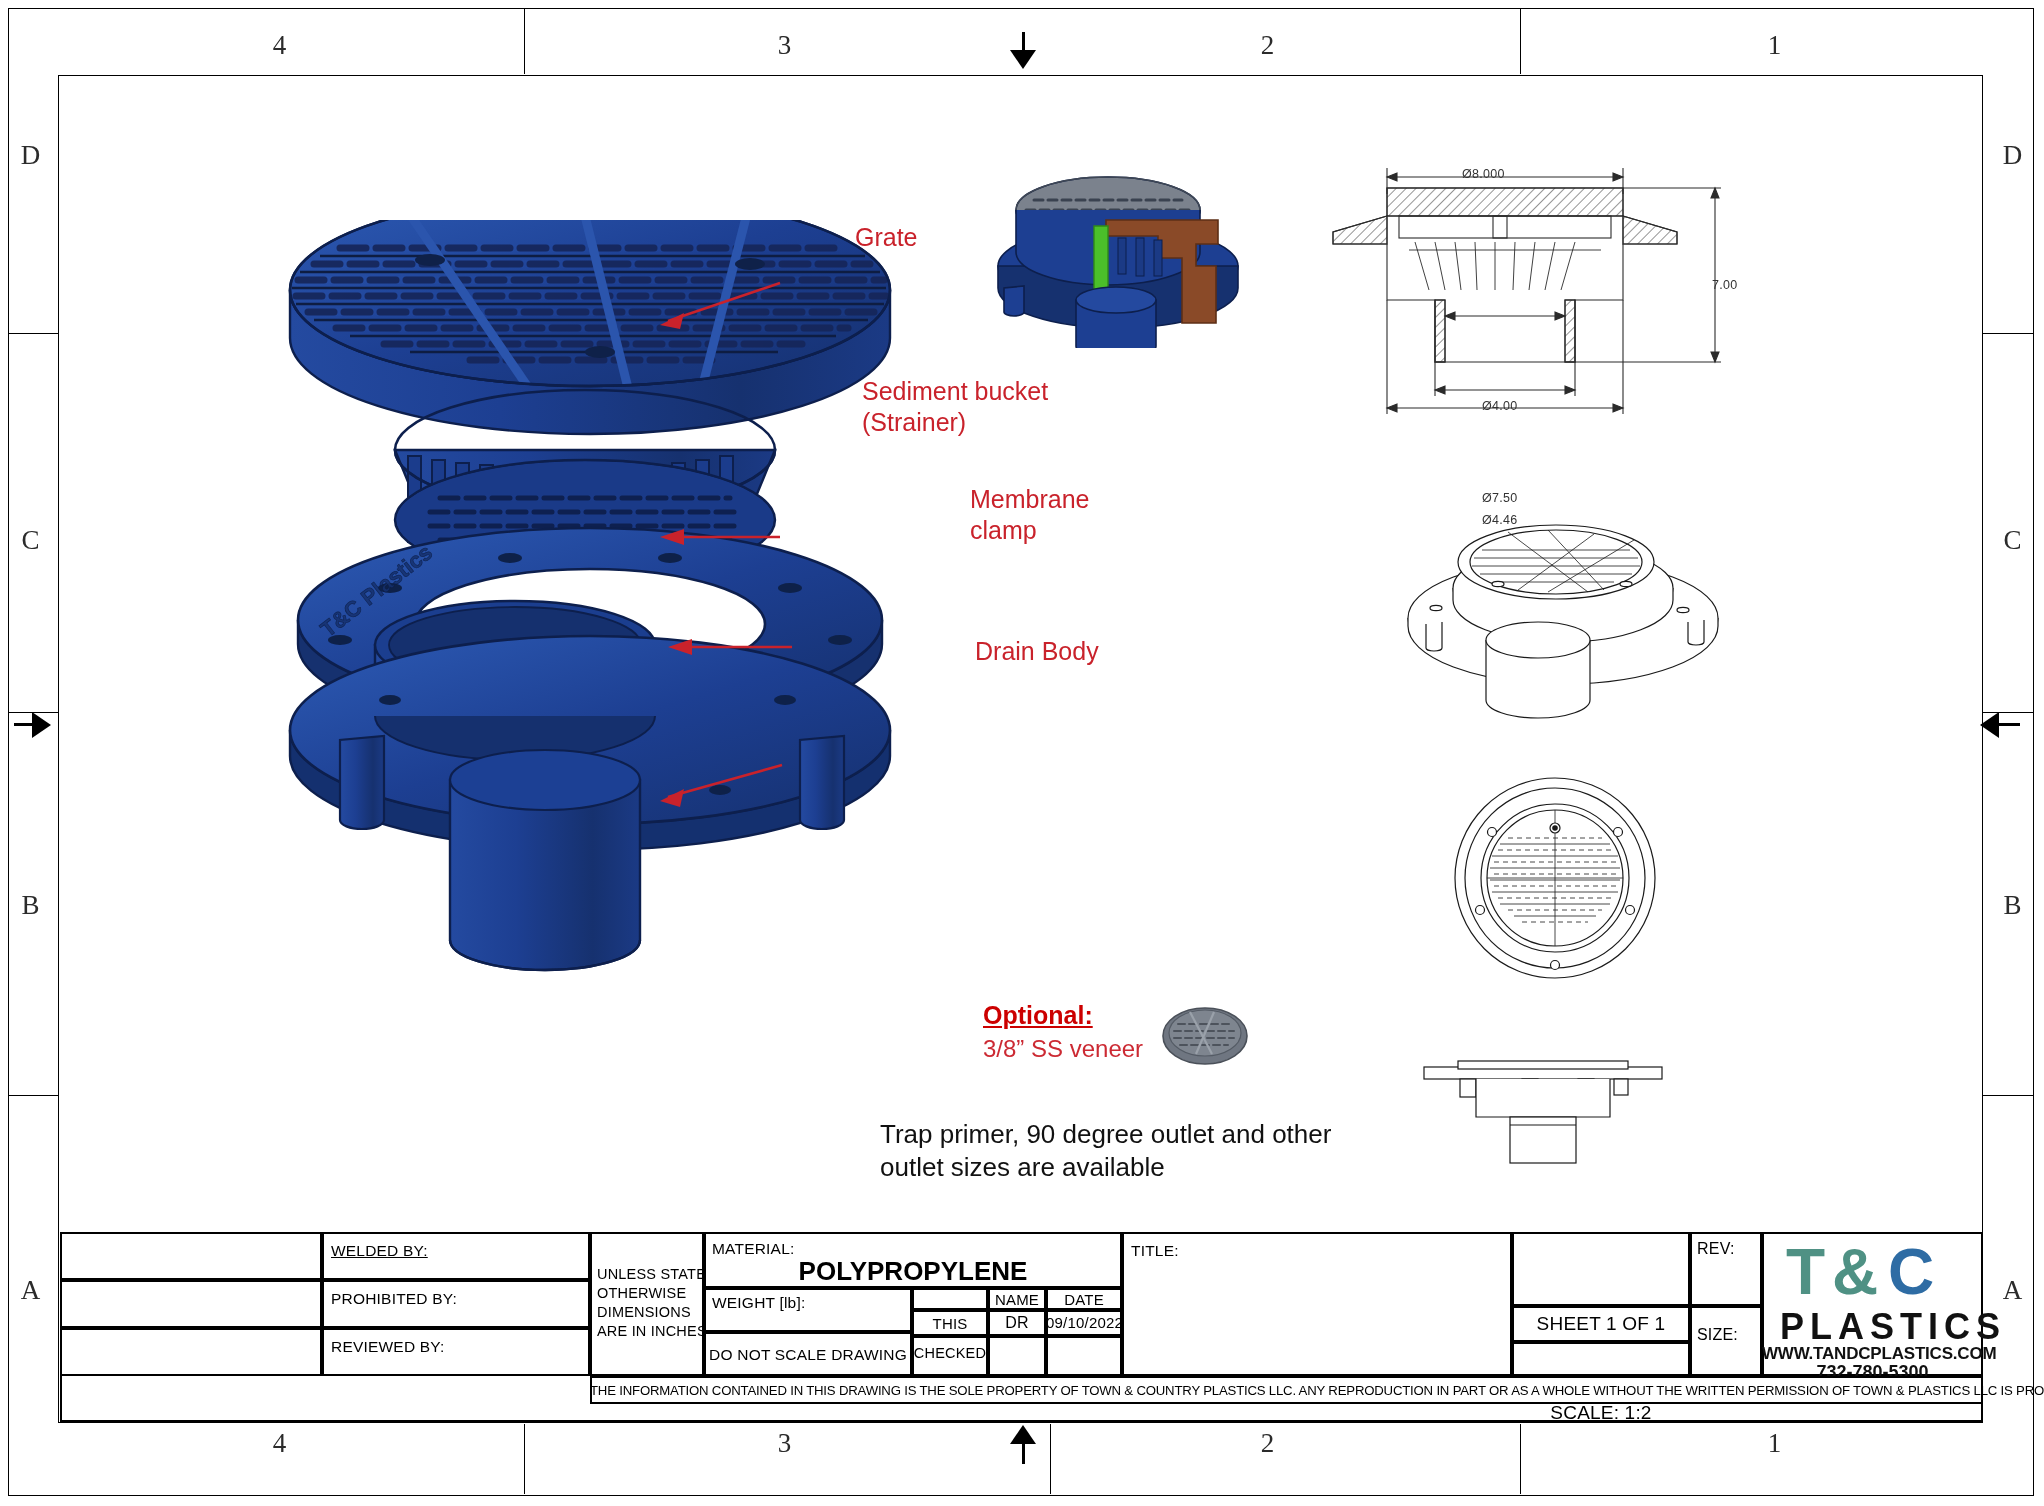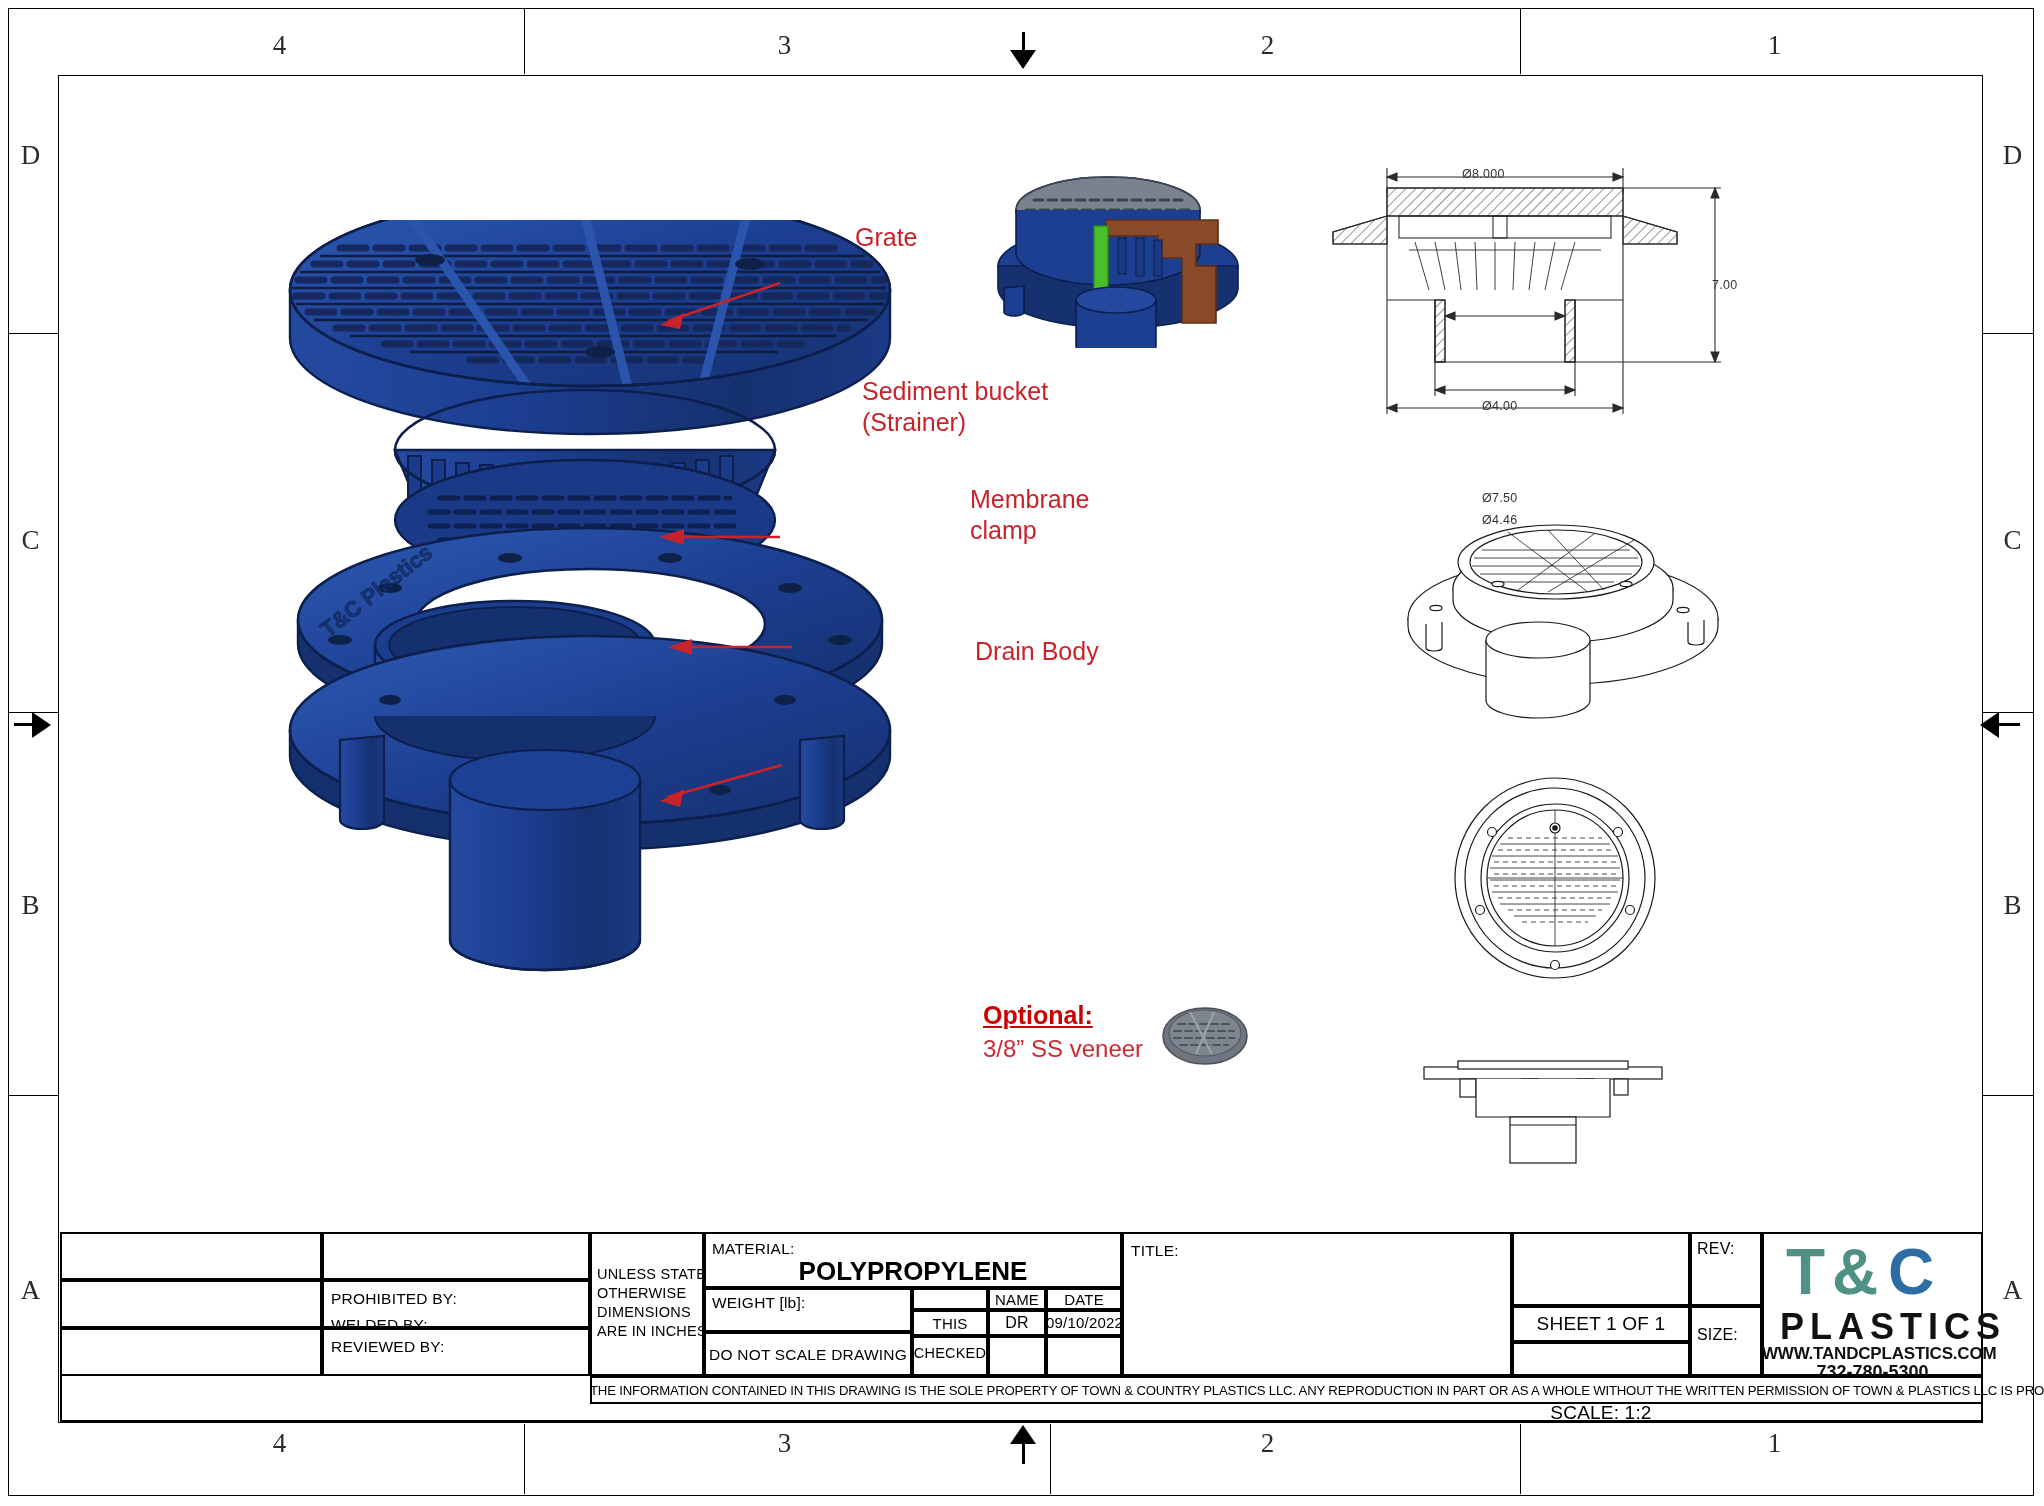--- a/index.html
+++ b/index.html
@@ -510,34 +510,36 @@
       <path d="M14 31 L74 31" stroke-dasharray="7 4"></path>
       <path d="M14 38 L74 38" stroke-dasharray="7 4"></path>
       <path d="M20 45 L68 45" stroke-dasharray="7 4"></path>
     </g>
     <g stroke="#9aa1aa" stroke-width="2.2">
       <path d="M30 12 L52 54"></path>
         <path d="M54 12 L36 54"></path>
     </g>
   </svg>
 
+  <div class="note-black" style="left:880px;top:1118px;">Trap primer, 90 degree outlet and other
+outlet sizes are available</div>
 
   <div class="tb" style="left:60px;top:1232px;width:1923px;height:190px;"></div>
 
   <div class="tb" style="left:60px;top:1232px;width:262px;height:48px;"></div>
   <div class="tb" style="left:60px;top:1280px;width:262px;height:48px;"></div>
   <div class="tb" style="left:60px;top:1328px;width:262px;height:48px;"></div>
   <div class="tb-val" style="left:70px;top:1248px;font-size:16px;"></div>
   <div class="tb-val" style="left:70px;top:1296px;font-size:16px;"></div>
   <div class="tb-val" style="left:70px;top:1344px;font-size:16px;"></div>
 
   <div class="tb" style="left:322px;top:1232px;width:268px;height:48px;"></div>
   <div class="tb" style="left:322px;top:1280px;width:268px;height:48px;"></div>
   <div class="tb" style="left:322px;top:1328px;width:268px;height:48px;"></div>
-  <div class="tb-lbl" style="left:331px;top:1316px;">WELDED BY:</div>
+  <div class="tb-lbl" style="left:331px;top:1242px;text-decoration:underline;">WELDED BY:</div>
   <div class="tb-lbl" style="left:331px;top:1290px;">PROHIBITED BY:</div>
   <div class="tb-lbl" style="left:331px;top:1338px;">REVIEWED BY:</div>
 
   <div class="tb" style="left:590px;top:1232px;width:114px;height:144px;"></div>
   <div class="tb-lbl" style="left:597px;top:1265px;font-size:14.5px;line-height:19px;white-space:pre-line;">UNLESS STATED
 OTHERWISE
 DIMENSIONS
 ARE IN INCHES</div>
 
   <div class="tb" style="left:704px;top:1232px;width:418px;height:56px;"></div>

